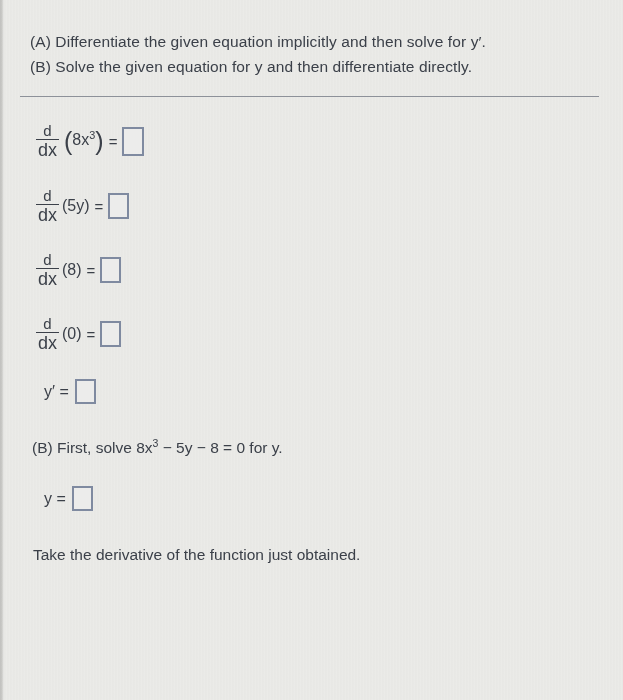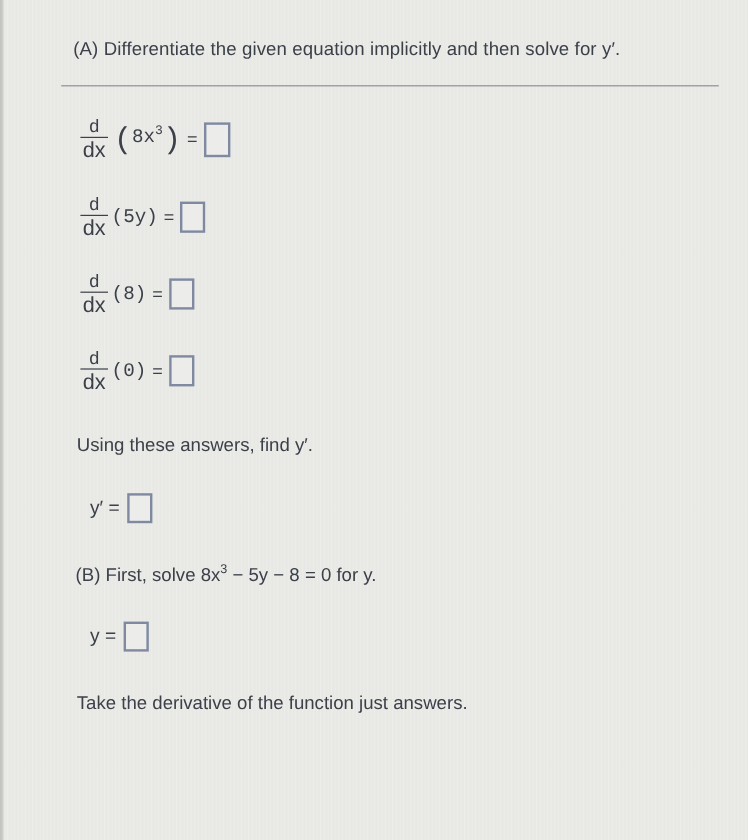--- a/index.html
+++ b/index.html
@@ -32,21 +32,20 @@
   .edge-strip {
     position: absolute;
     left: 0; top: 0;
     width: 4px; height: 700px;
     background: linear-gradient(90deg, #b9b9b6 0%, #d2d2cf 60%, #e9e9e6 100%);
   }
   .sheet {
     position: relative;
     padding: 16px;
     z-index: 2;
-    margin-left: 31px;
   }
 
   
   .prompt-block {
     padding: 13px 0 0 14px;
   }
   .prompt-line {
     font-size: 15.5px;
     line-height: 25px;
     letter-spacing: 0.1px;
@@ -126,21 +125,20 @@
     background: #3b4049;
   }
   .frac .den {
     font-size: 18px;
     padding: 1px 2px 0 2px;
   }
 
   .deriv-arg {
     margin-left: 1px;
     font-size: 16px;
-    font-family: Liberation Mono, monospace;
   }
   .deriv-arg.big-paren {
     font-size: 16px;
     margin-left: 3px;
   }
   .big-paren .pr {
     font-size: 25px;
     vertical-align: -5px;
     font-weight: 300;
   }
@@ -176,20 +174,21 @@
 </style>
 </head>
 <body>
 
 <div class="edge-strip"></div>
 
 <div class="sheet">
 
   <div class="prompt-block">
     <div class="prompt-line">(A) Differentiate the given equation implicitly and then solve for y′.</div>
+    <div class="prompt-line">(B) Solve the given equation for y and then differentiate directly.</div>
 
   </div>
 
   <div class="divider"></div>
 
   <div class="content">
 
 
     <div class="deriv-row r1">
       <span class="frac">
@@ -228,32 +227,31 @@
       <span class="frac">
         <span class="num">d</span>
         <span class="bar"></span>
         <span class="den">dx</span>
       </span>
       <span class="deriv-arg"><span>(</span><span>0</span><span>)</span></span>
       <span class="eq-sign">=</span>
       <span class="answer-box"></span>
     </div>
 
-    <div class="step-text step-using">Using these answers, find y′.</div>
 
     <div class="answer-line yprime">
       <span class="lbl">y′ =</span>
       <span class="answer-box small"></span>
     </div>
 
     <div class="step-text step-b"><span>(B)  First, solve 8x</span><sup>3</sup><span> − 5y − 8 = 0 for y.</span></div>
 
     <div class="answer-line yval">
       <span class="lbl">y =</span>
       <span class="answer-box small"></span>
     </div>
 
-    <div class="step-text step-take">Take the derivative of the function just answers.</div>
+    <div class="step-text step-take">Take the derivative of the function just obtained.</div>
 
   </div>
 </div>
 
 <div class="paper-noise"></div>
 
 </body></html>

